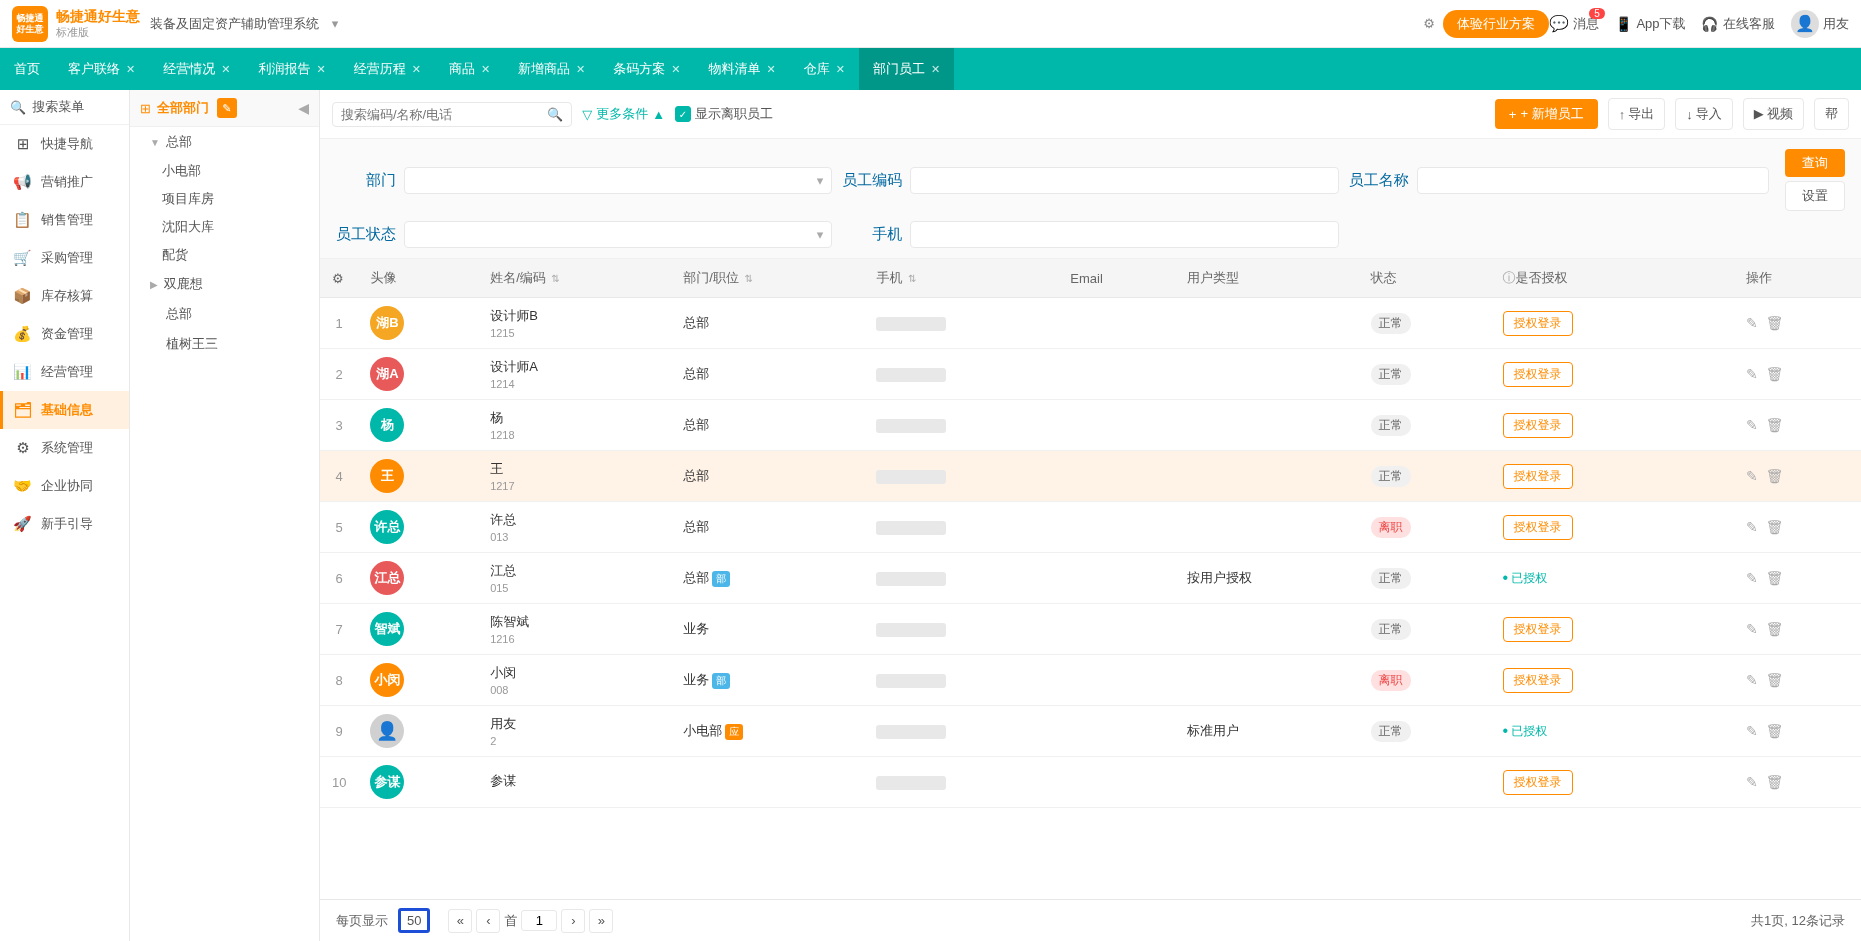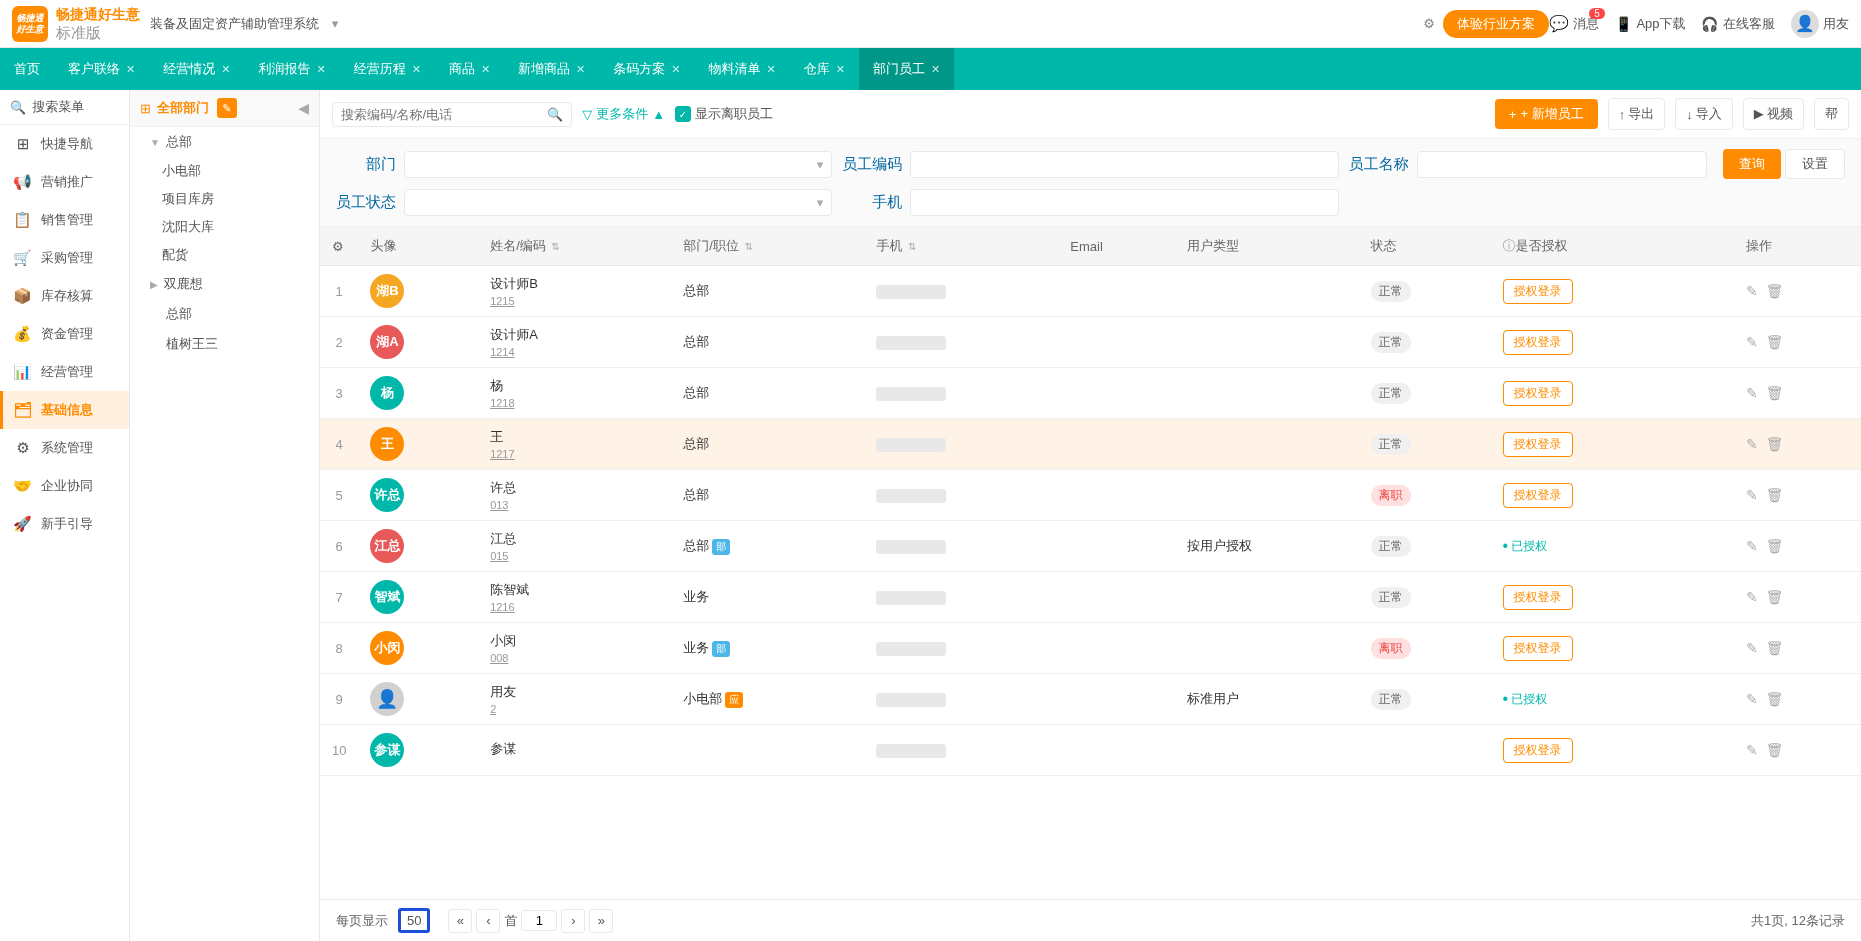--- a/index.html
+++ b/index.html
@@ -1,21 +1,21 @@
 <!DOCTYPE html>
 <html><head>
   <meta charset="utf-8">
   <style>
     * { box-sizing: border-box; margin: 0; padding: 0; font-family: 'Microsoft YaHei', SimHei, Arial, sans-serif; font-size: 13px; }
     body { background: #f5f5f5; color: #333; }
 
     
     .top-bar { height: 48px; background: #fff; display: flex; align-items: center; padding: 0 12px; border-bottom: 1px solid #e8e8e8; position: relative; }
     .logo-area { display: flex; align-items: center; gap: 8px; min-width: 130px; }
-    .logo-icon { width: 36px; height: 36px; background: #ff8c00; border-radius: 6px; display: flex; align-items: center; justify-content: center; color: white; font-size: 10px; font-weight: bold; flex-shrink: 0; font-style: italic; }
+    .logo-icon { width: 36px; height: 36px; background: #ff8c00; border-radius: 6px; display: flex; align-items: center; justify-content: center; color: white; font-size: 10px; font-weight: bold; flex-shrink: 0; }
     .logo-text { font-size: 12px; color: #333; line-height: 1.3; }
     .logo-text .main { font-size: 14px; font-weight: bold; color: #ff8c00; }
     .system-title { flex: 1; font-size: 13px; color: #555; padding-left: 8px; display: flex; align-items: center; gap: 6px; }
     .system-title .dropdown-btn { width: 20px; height: 20px; display: inline-flex; align-items: center; justify-content: center; cursor: pointer; color: #999; }
     .gear-btn { width: 28px; height: 28px; display: flex; align-items: center; justify-content: center; cursor: pointer; color: #888; border-radius: 4px; }
     .trial-btn { background: #ff8c00; color: white; border: none; border-radius: 16px; padding: 5px 14px; cursor: pointer; font-size: 13px; }
     .top-right { display: flex; align-items: center; gap: 16px; margin-left: auto; }
     .top-right-item { display: flex; align-items: center; gap: 4px; cursor: pointer; color: #555; font-size: 13px; position: relative; }
     .badge { position: absolute; top: -6px; right: -6px; background: #ff4444; color: white; border-radius: 8px; font-size: 10px; padding: 0 4px; min-width: 16px; text-align: center; }
     .user-avatar { width: 28px; height: 28px; border-radius: 50%; background: #ddd; display: flex; align-items: center; justify-content: center; color: #aaa; font-size: 16px; }
@@ -70,21 +70,21 @@
     
     .table-container { flex: 1; overflow-y: auto; }
     table { width: 100%; border-collapse: collapse; }
     thead tr { background: #f5f5f5; }
     th { padding: 10px 12px; text-align: left; color: #666; font-size: 13px; font-weight: normal; border-bottom: 1px solid #e8e8e8; white-space: nowrap; }
     td { padding: 8px 12px; border-bottom: 1px solid #f0f0f0; color: #333; font-size: 13px; vertical-align: middle; }
     tr.highlighted { background: #fff3e8; }
     .avatar-circle { width: 34px; height: 34px; border-radius: 50%; display: flex; align-items: center; justify-content: center; color: white; font-size: 13px; font-weight: bold; flex-shrink: 0; }
     .name-code { display: flex; flex-direction: column; gap: 2px; }
     .emp-name { font-size: 13px; color: #333; }
-    .emp-code { font-size: 11px; color: #999; text-decoration: underline; }
+    .emp-code { font-size: 11px; color: #999; }
     .status-badge { display: inline-block; padding: 2px 8px; border-radius: 10px; font-size: 12px; background: #f0f0f0; color: #666; }
     .status-badge.normal { background: #f0f0f0; color: #666; }
     .status-badge.resigned { background: #ffe0e0; color: #e44; }
     .btn-auth { border: 1px solid #ff8c00; color: #ff8c00; background: white; border-radius: 4px; padding: 3px 10px; cursor: pointer; font-size: 12px; white-space: nowrap; }
     .authorized { color: #00b8a9; font-size: 12px; display: flex; align-items: center; gap: 3px; }
     .authorized::before { content: '•'; font-size: 16px; }
     .action-btns { display: flex; gap: 8px; align-items: center; }
     .icon-btn { color: #aaa; cursor: pointer; font-size: 14px; }
     .phone-blur { display: inline-block; width: 70px; height: 14px; background: #e8e8e8; border-radius: 3px; vertical-align: middle; }
     .tag-dept { display: inline-block; background: #4db6e8; color: white; border-radius: 3px; padding: 1px 4px; font-size: 10px; margin-left: 3px; }
@@ -111,21 +111,21 @@
 </head>
 <body>
 
 <div class="top-bar">
   <div class="logo-area">
     <div class="logo-icon">
       <span style="font-size:9px;line-height:1.2;text-align:center;">畅捷通<br>好生意</span>
     </div>
     <div class="logo-text">
       <div class="main">畅捷通好生意</div>
-      <div style="font-size:15px;color:#999;">标准版</div>
+      <div style="font-size:11px;color:#999;">标准版</div>
     </div>
   </div>
   <div class="system-title">
     <span>装备及固定资产辅助管理系统</span>
     <span class="dropdown-btn">▾</span>
   </div>
   <div class="gear-btn">⚙</div>
   <button class="trial-btn">体验行业方案</button>
   <div class="top-right">
     <div class="top-right-item" style="position:relative;">
@@ -292,21 +292,21 @@
             <span style="color:#aaa;">▾</span>
           </div>
         </div>
         <div class="filter-form-row">
           <span class="filter-label">员工编码</span>
           <input class="filter-input" style="">
         </div>
         <div class="filter-form-row" style="justify-content:space-between;">
           <span class="filter-label">员工名称</span>
           <input class="filter-input" style="flex: 1 1 0%; margin-right: 8px;">
-          <div style="display:flex;flex-direction:row;gap:4px;">
+          <div style="display:flex;flex-direction:column;gap:4px;">
             <button class="btn-query">查询</button>
             <button class="btn-reset">设置</button>
           </div>
         </div>
         <div class="filter-form-row">
           <span class="filter-label">员工状态</span>
           <div class="filter-select" style="flex:1;border:1px solid #e8e8e8;border-radius:4px;padding:5px 8px;font-size:13px;background:white;cursor:pointer;display:flex;align-items:center;justify-content:space-between;">
             <span></span>
             <span style="color:#aaa;">▾</span>
           </div>

